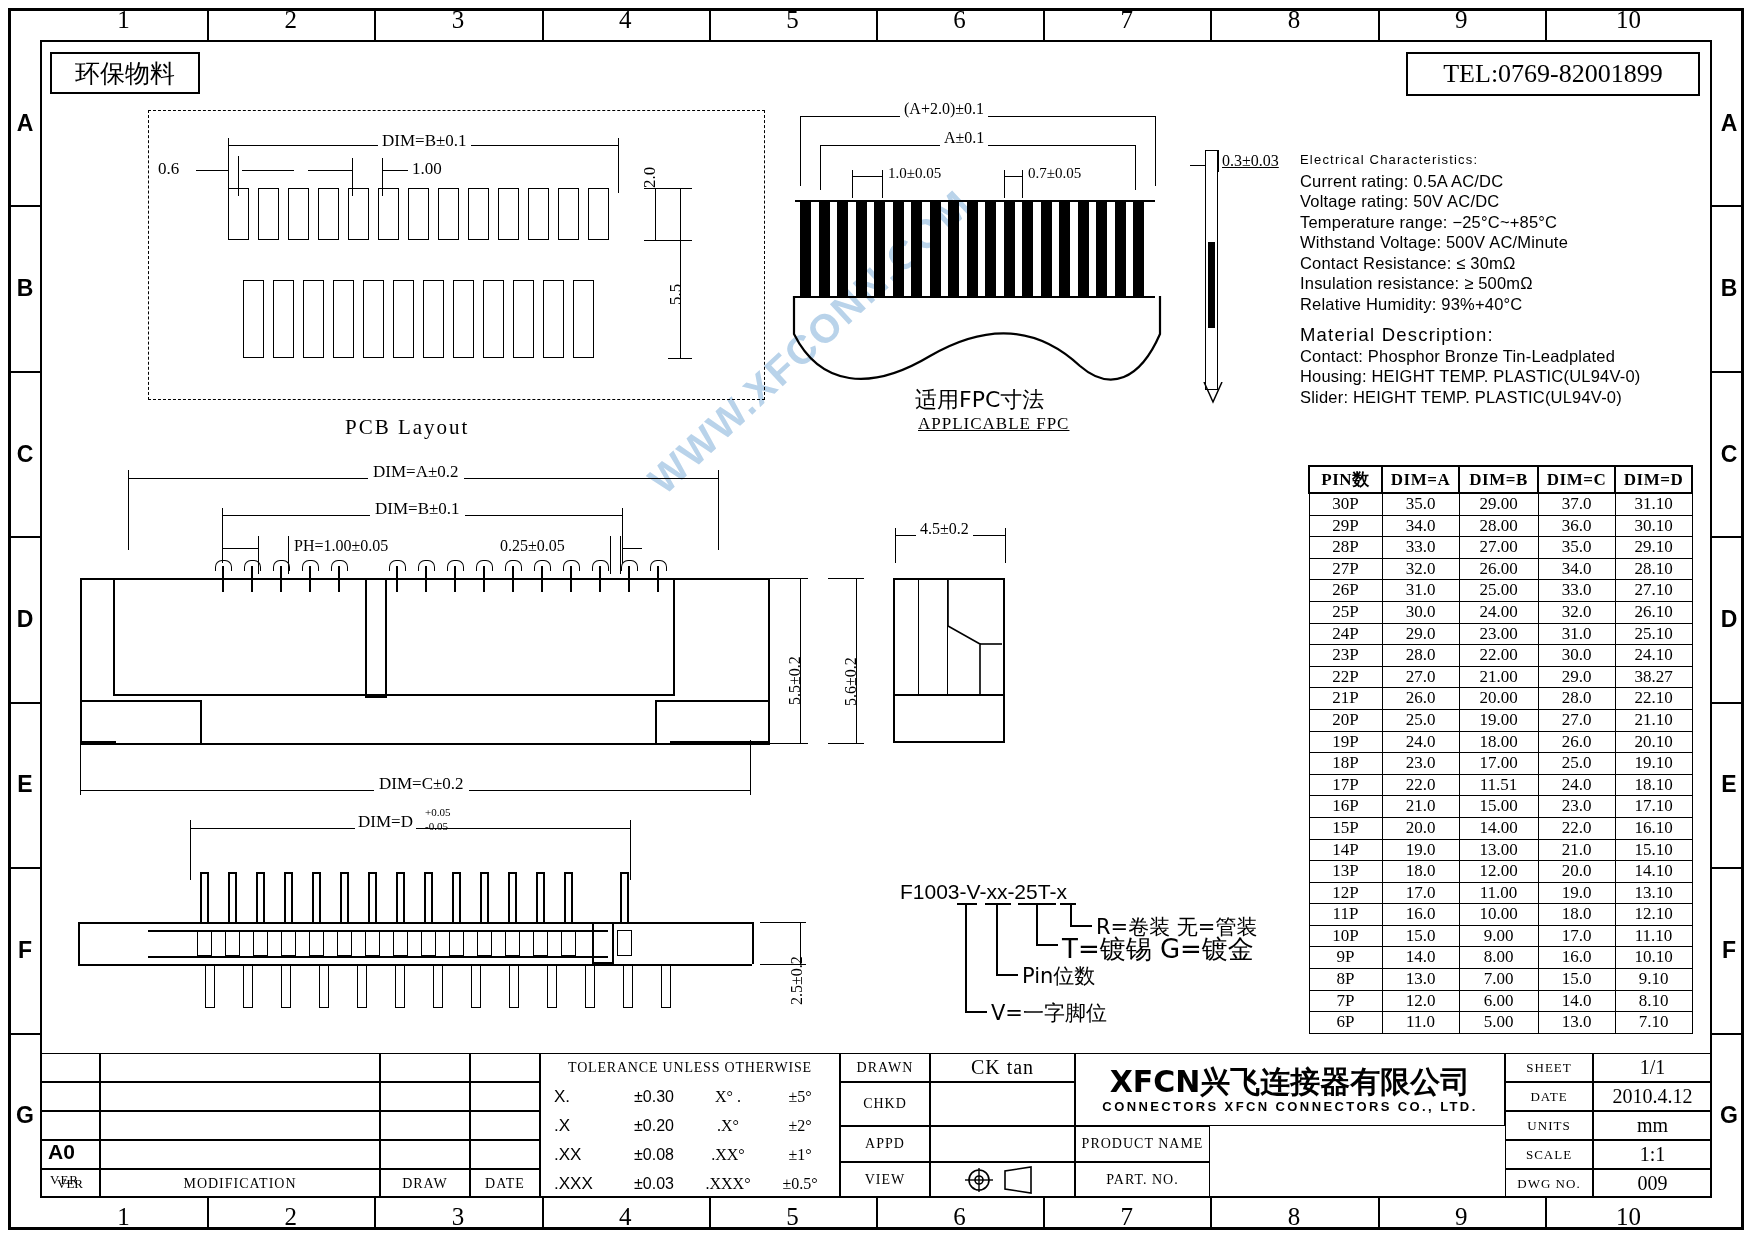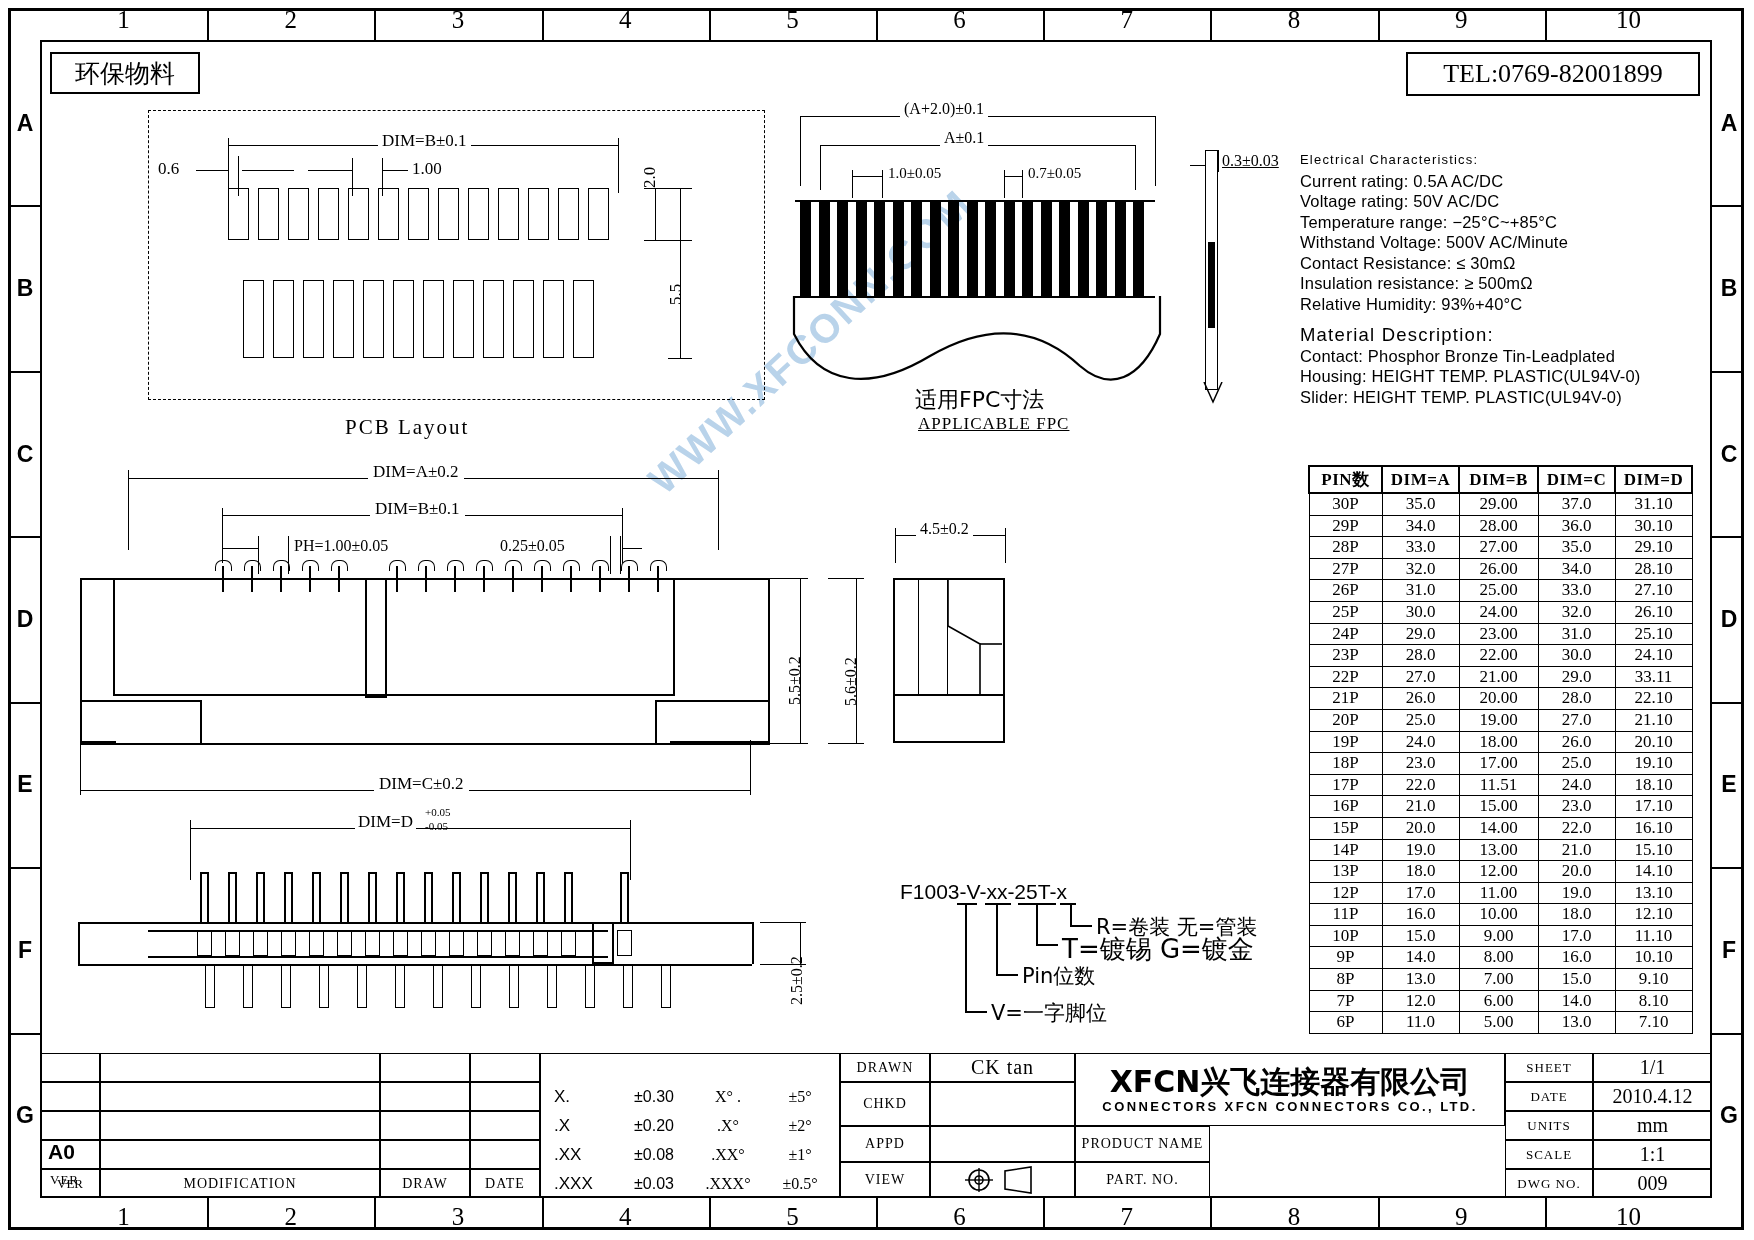--- a/index.html
+++ b/index.html
@@ -545,21 +545,21 @@
           <td class="c1">28.0</td>
           <td class="c2">22.00</td>
           <td class="c3">30.0</td>
           <td class="c4">24.10</td>
         </tr>
         <tr>
           <td class="c0">22P</td>
           <td class="c1">27.0</td>
           <td class="c2">21.00</td>
           <td class="c3">29.0</td>
-          <td class="c4">33.11</td>
+          <td class="c4">38.27</td>
         </tr>
         <tr>
           <td class="c0">21P</td>
           <td class="c1">26.0</td>
           <td class="c2">20.00</td>
           <td class="c3">28.0</td>
           <td class="c4">22.10</td>
         </tr>
         <tr>
           <td class="c0">20P</td>
@@ -683,20 +683,21 @@
       <div class="cell " style="left:340px;top:58px;width:90px;height:29px;border:1px solid #000;font-size:14px;letter-spacing:1px;font-family:&quot;Liberation Serif&quot;,serif;"></div>
       <div class="cell " style="left:430px;top:58px;width:70px;height:29px;border:1px solid #000;font-size:14px;letter-spacing:1px;font-family:&quot;Liberation Serif&quot;,serif;"></div>
       <div class="cell " style="left:0px;top:87px;width:60px;height:29px;border:1px solid #000;font-size:13px;font-family:&quot;Liberation Serif&quot;,serif;"></div>
       <div class="cell " style="left:60px;top:87px;width:280px;height:29px;border:1px solid #000;font-size:14px;letter-spacing:1px;font-family:&quot;Liberation Serif&quot;,serif;"></div>
       <div class="cell " style="left:340px;top:87px;width:90px;height:29px;border:1px solid #000;font-size:14px;letter-spacing:1px;font-family:&quot;Liberation Serif&quot;,serif;"></div>
       <div class="cell " style="left:430px;top:87px;width:70px;height:29px;border:1px solid #000;font-size:14px;letter-spacing:1px;font-family:&quot;Liberation Serif&quot;,serif;"></div>
       <div class="cell " style="left:0px;top:116px;width:60px;height:29px;border:1px solid #000;font-size:13px;font-family:&quot;Liberation Serif&quot;,serif;">VER</div>
       <div class="cell " style="left:60px;top:116px;width:280px;height:29px;border:1px solid #000;font-size:14px;letter-spacing:1px;font-family:&quot;Liberation Serif&quot;,serif;">MODIFICATION</div>
       <div class="cell " style="left:340px;top:116px;width:90px;height:29px;border:1px solid #000;font-size:14px;letter-spacing:1px;font-family:&quot;Liberation Serif&quot;,serif;">DRAW</div>
       <div class="cell " style="left:430px;top:116px;width:70px;height:29px;border:1px solid #000;font-size:14px;letter-spacing:1px;font-family:&quot;Liberation Serif&quot;,serif;">DATE</div>
+      <div class="cell " style="left:500px;top:0px;width:300px;height:29px;border:1px solid #000;font-size:14px;letter-spacing:.8px;font-family:&quot;Liberation Serif&quot;,serif;border-bottom:none;">TOLERANCE UNLESS OTHERWISE</div>
       <div class="cell " style="left:508px;top:29px;width:70px;height:29px;border:1px solid #000;border:none;font-family:&quot;Liberation Sans&quot;,sans-serif;font-size:17px;justify-content:flex-start;padding-left:6px;">X.</div>
       <div class="cell " style="left:576px;top:29px;width:76px;height:29px;border:1px solid #000;border:none;font-family:&quot;Liberation Sans&quot;,sans-serif;font-size:16px;">±0.30</div>
       <div class="cell " style="left:652px;top:29px;width:72px;height:29px;border:1px solid #000;border:none;font-family:&quot;Liberation Sans&quot;,sans-serif;font-size:16px;font-family:&quot;Liberation Serif&quot;,serif;">X° .</div>
       <div class="cell " style="left:724px;top:29px;width:72px;height:29px;border:1px solid #000;border:none;font-family:&quot;Liberation Sans&quot;,sans-serif;font-size:16px;font-family:&quot;Liberation Serif&quot;,serif;">±5°</div>
       <div class="cell " style="left:508px;top:58px;width:70px;height:29px;border:1px solid #000;border:none;font-family:&quot;Liberation Sans&quot;,sans-serif;font-size:17px;justify-content:flex-start;padding-left:6px;">.X</div>
       <div class="cell " style="left:576px;top:58px;width:76px;height:29px;border:1px solid #000;border:none;font-family:&quot;Liberation Sans&quot;,sans-serif;font-size:16px;">±0.20</div>
       <div class="cell " style="left:652px;top:58px;width:72px;height:29px;border:1px solid #000;border:none;font-family:&quot;Liberation Sans&quot;,sans-serif;font-size:16px;font-family:&quot;Liberation Serif&quot;,serif;">.X°</div>
       <div class="cell " style="left:724px;top:58px;width:72px;height:29px;border:1px solid #000;border:none;font-family:&quot;Liberation Sans&quot;,sans-serif;font-size:16px;font-family:&quot;Liberation Serif&quot;,serif;">±2°</div>
       <div class="cell " style="left:508px;top:87px;width:70px;height:29px;border:1px solid #000;border:none;font-family:&quot;Liberation Sans&quot;,sans-serif;font-size:17px;justify-content:flex-start;padding-left:6px;">.XX</div>
       <div class="cell " style="left:576px;top:87px;width:76px;height:29px;border:1px solid #000;border:none;font-family:&quot;Liberation Sans&quot;,sans-serif;font-size:16px;">±0.08</div>

